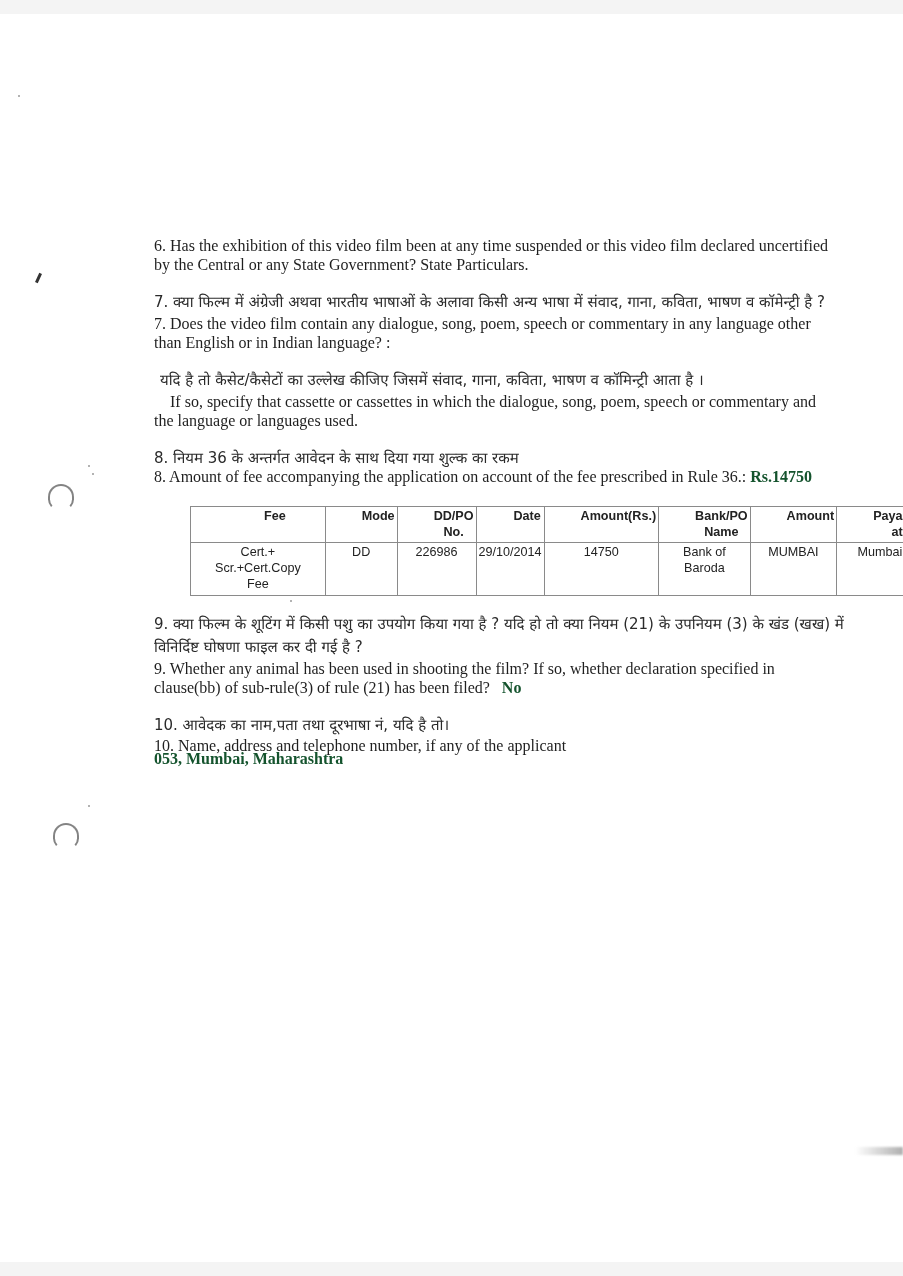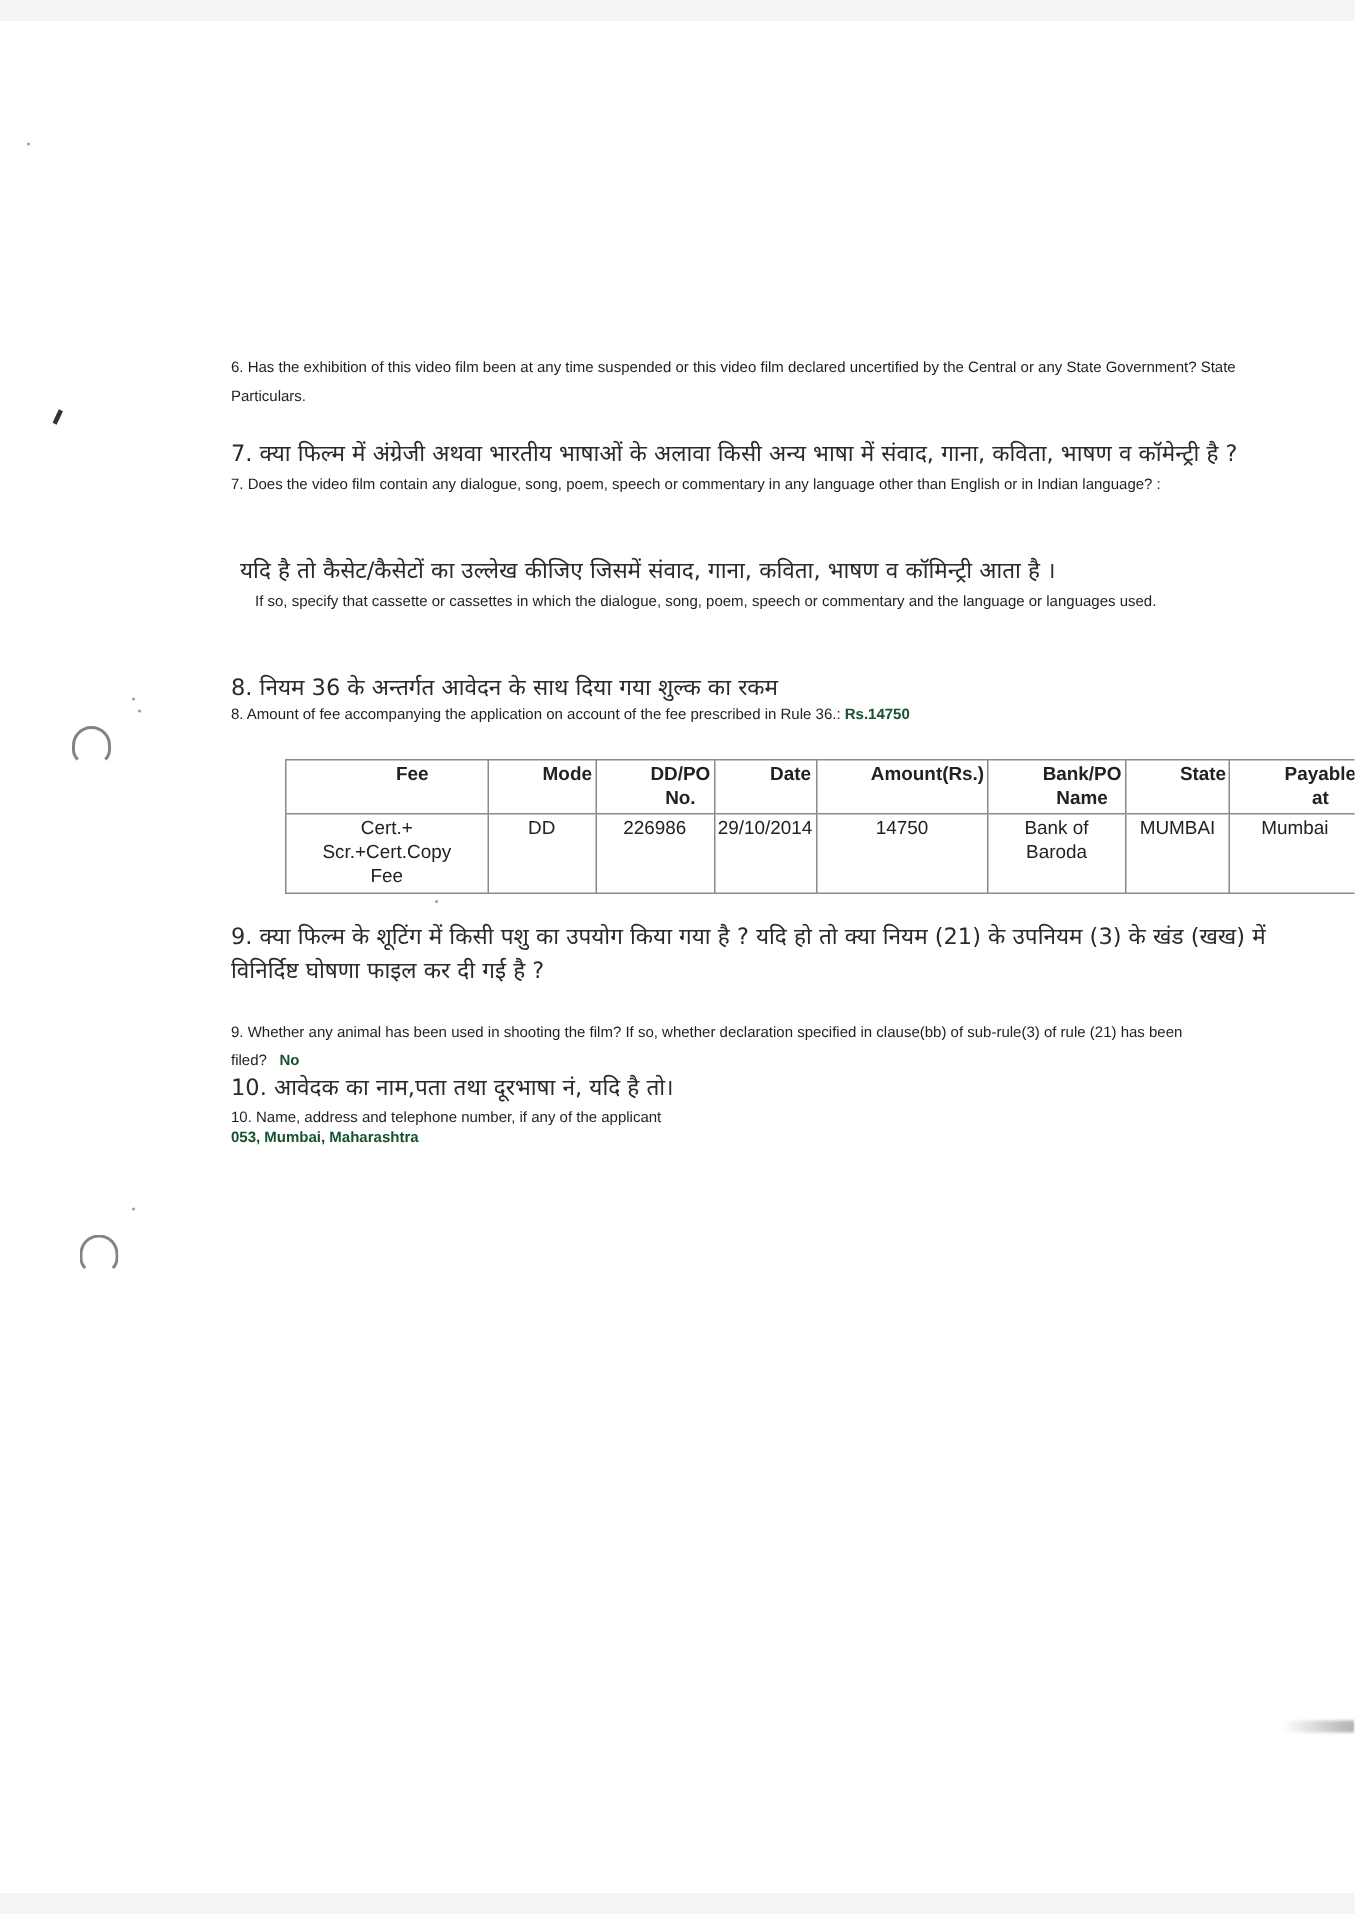--- a/index.html
+++ b/index.html
@@ -29,22 +29,22 @@
     .scan-strip-bottom {
       position: absolute; left: 0; top: 1262px; width: 903px; height: 14px;
       background: #f4f4f4;
     }
     .blk {
       position: absolute;
       left: 154px;
       width: 680px;
     }
     .en {
-      font-family: Liberation Sans, sans-serif;
-      font-size: 10px;
+      font-family: Liberation Serif, serif;
+      font-size: 16px;
       line-height: 19px;
       color: #1f1f1f;
     }
     .hi {
       font-family: "DejaVu Sans", sans-serif;
       font-size: 15px;
       line-height: 20px;
       color: #2a2a2a;
       white-space: nowrap;
     }
@@ -141,41 +141,41 @@
     <col style="width:58px">
   </colgroup>
   <thead>
     <tr>
       <th>Fee</th>
       <th>Mode</th>
       <th>DD/PO No.</th>
       <th>Date</th>
       <th>Amount(Rs.)</th>
       <th>Bank/PO Name</th>
-      <th>State</th>
+      <th>Amount</th>
       <th>Payable at</th>
     </tr>
   </thead>
   <tbody>
     <tr>
       <td style="padding:1px 24px;">Cert.+ Scr.+Cert.Copy Fee</td>
       <td>DD</td>
       <td>226986</td>
       <td>29/10/2014</td>
       <td>14750</td>
       <td style="padding:1px 12px;">Bank of Baroda</td>
       <td>MUMBAI</td>
       <td>Mumbai</td>
     </tr>
   </tbody>
 </table>
 
 <div class="blk hi" style="top:614px;">9. क्या फिल्म के शूटिंग में किसी पशु का उपयोग किया गया है ? यदि हो तो क्या नियम (21) के उपनियम (3) के खंड (खख) में</div>
 <div class="blk hi" style="top:637px;">विनिर्दिष्ट घोषणा फाइल कर दी गई है ?</div>
-<div class="blk en" style="top:659px;margin-top:20px;">
+<div class="blk en" style="top:659px;">
   <span>9. Whether any animal has been used in shooting the film? If so, whether declaration specified in clause(bb) of sub-rule(3) of rule (21) has been filed?</span>&nbsp;&nbsp;&nbsp;<b>No</b>
 </div>
 
 <div class="blk hi" style="top:715px;">10. आवेदक का नाम,पता तथा दूरभाषा नं, यदि है तो।</div>
 <div class="blk en" style="top:736px;">10. Name, address and telephone number, if any of the applicant</div>
 <div class="blk en" style="top:751px;">
   <div style="line-height:16px;"><b>053, Mumbai, Maharashtra</b></div>
 </div>
 
 </body></html>

